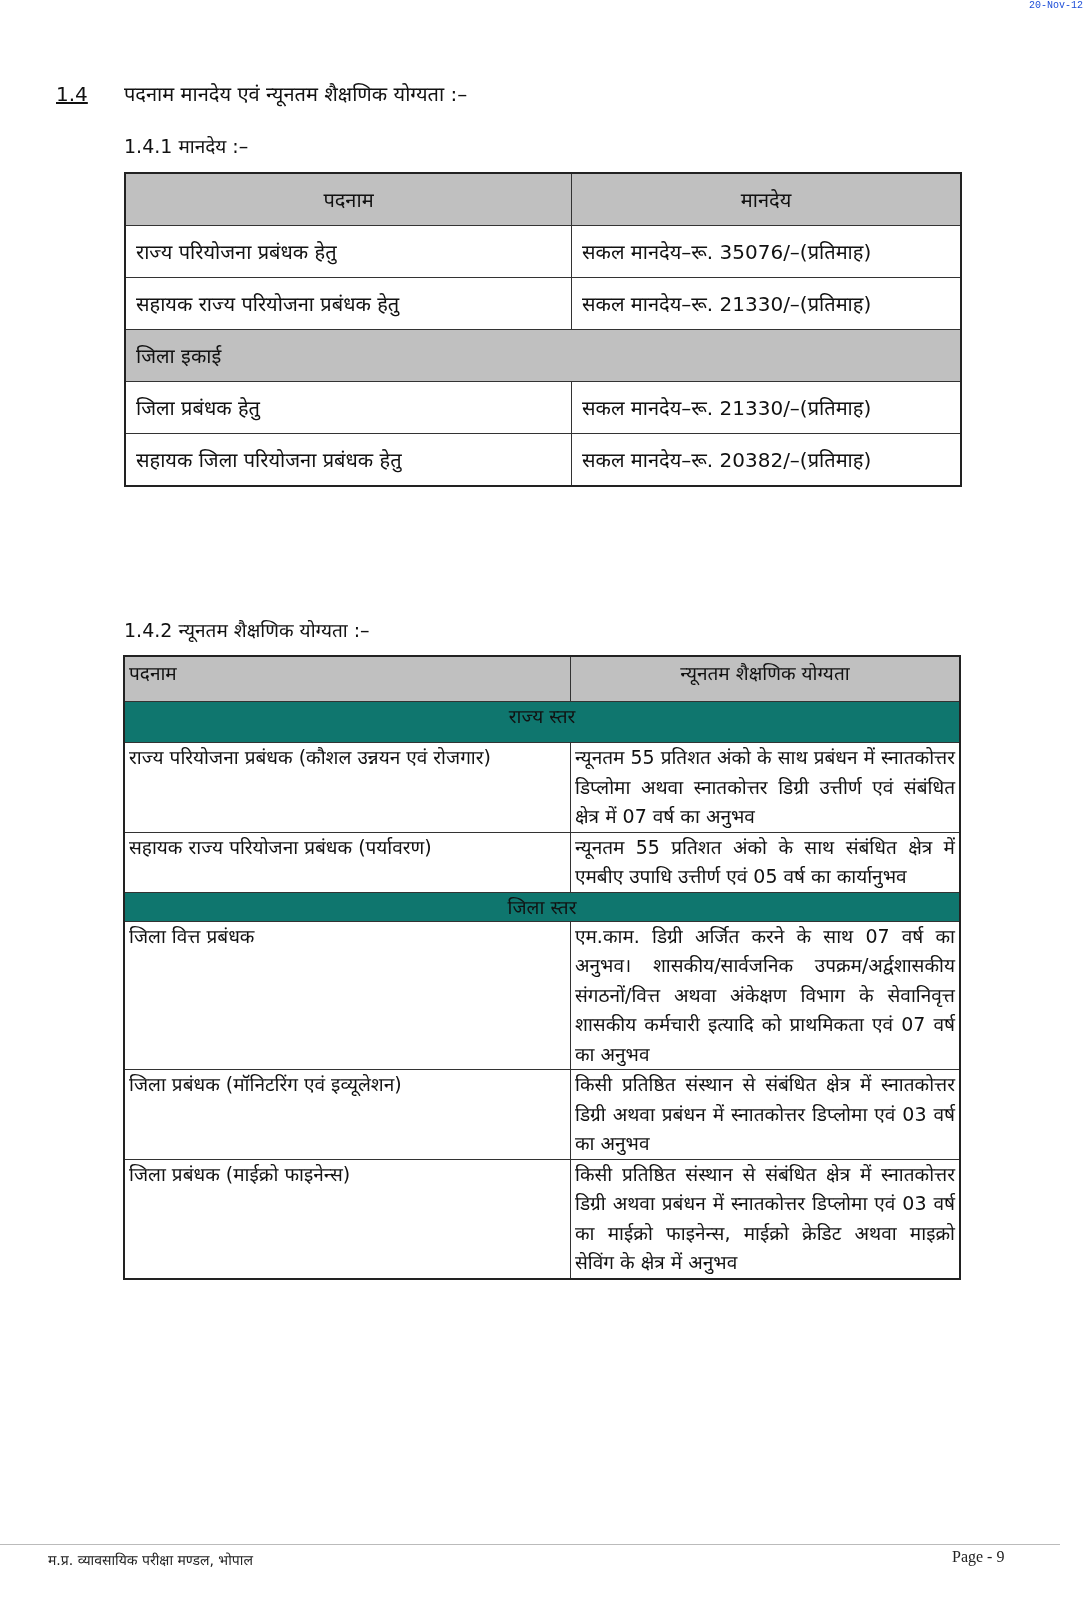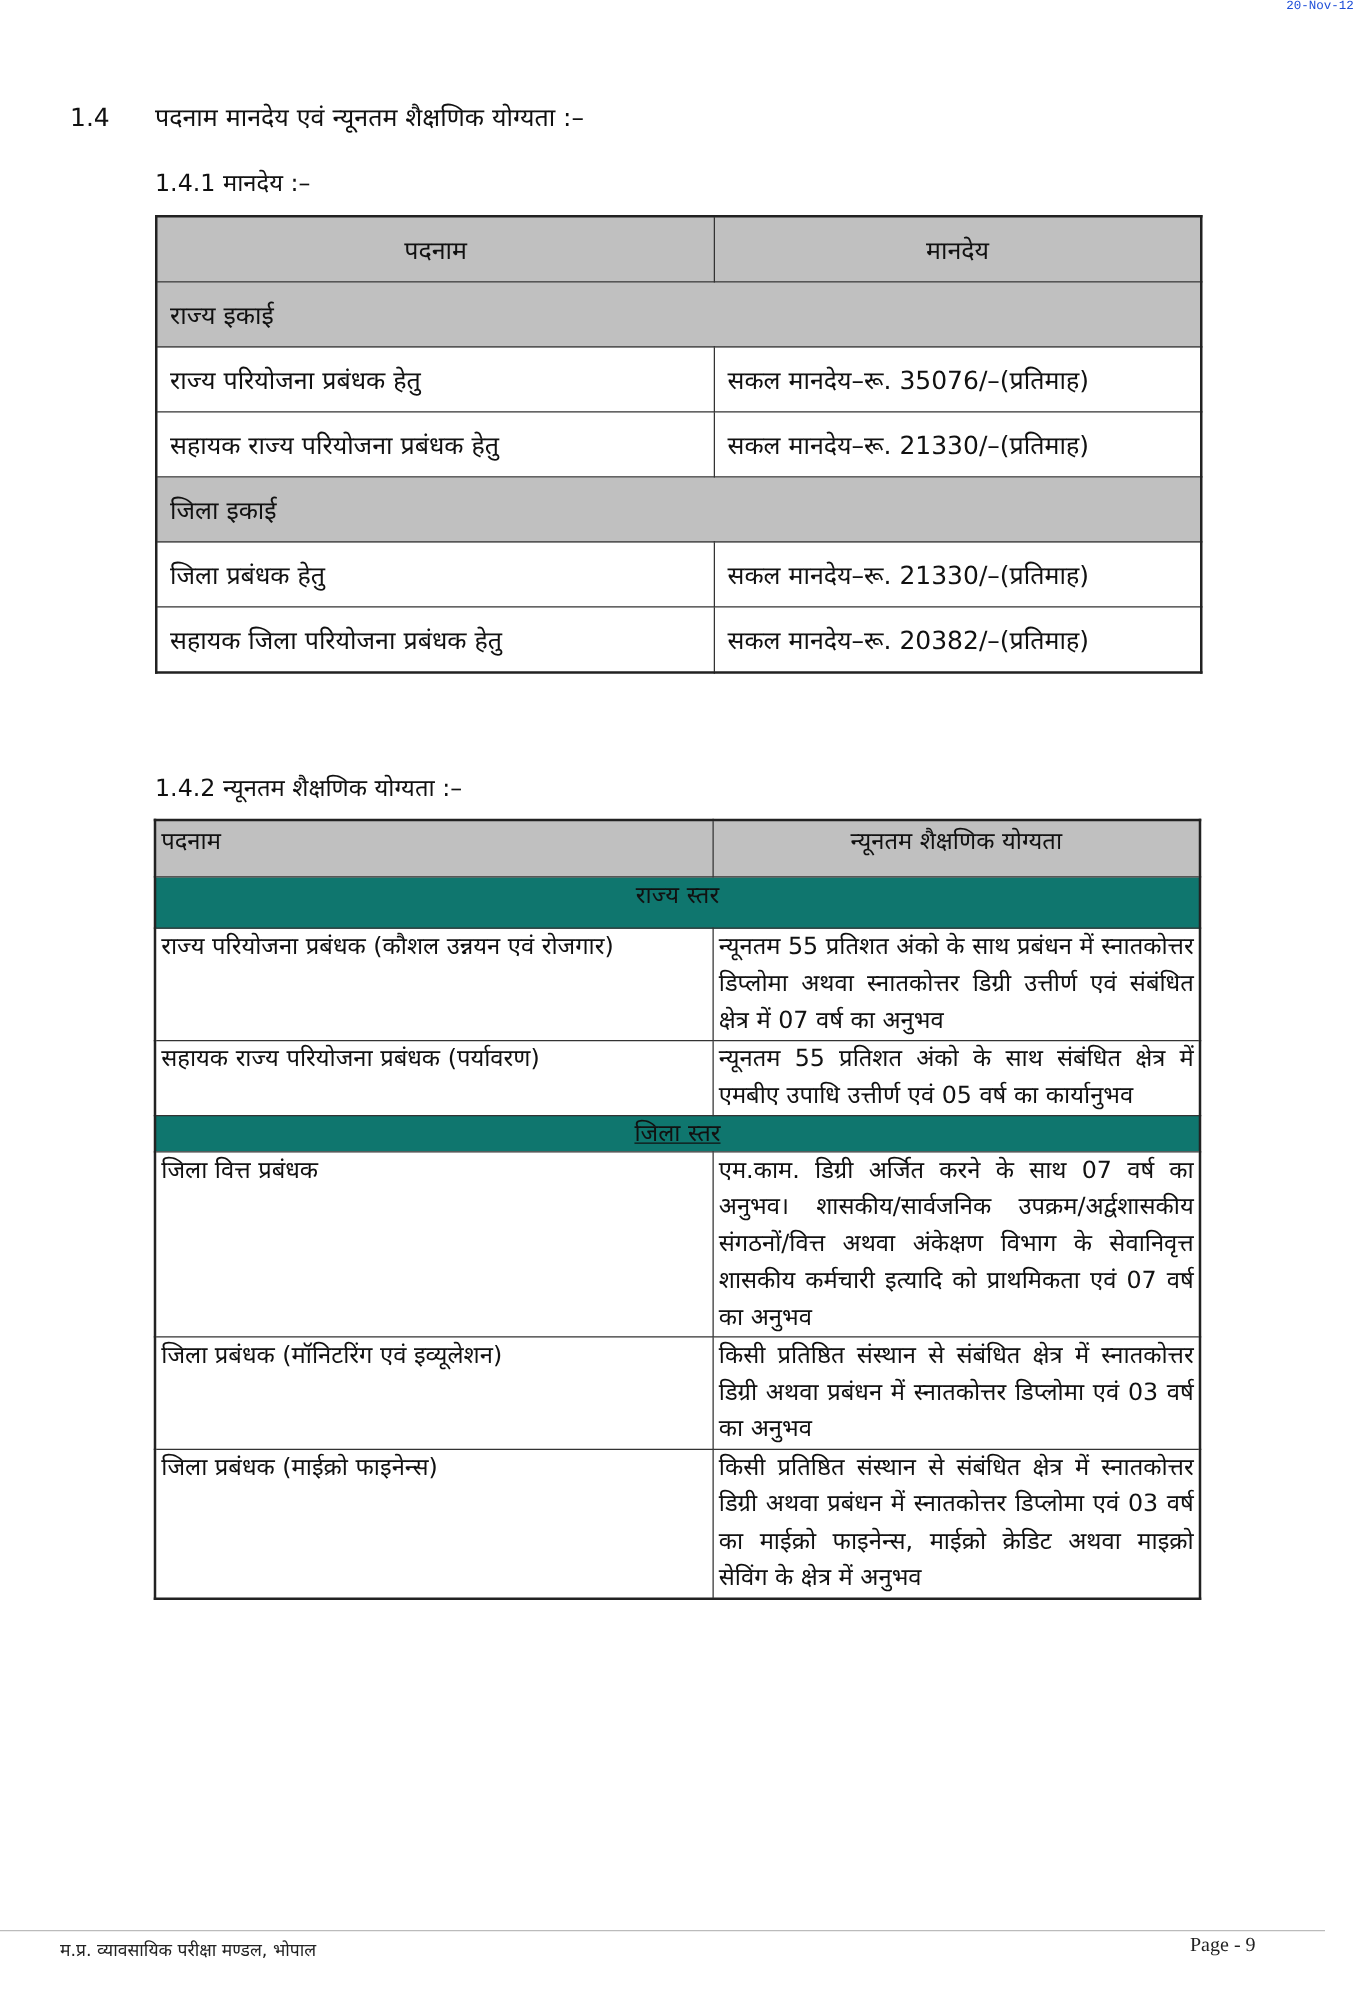--- a/index.html
+++ b/index.html
@@ -15,21 +15,21 @@
   }
   .date {
     position: absolute; top: 0; right: 8px;
     font-family: Liberation Mono, monospace;
     font-size: 10px; color: #1d4ed8;
   }
   .sec-title {
     position: absolute; top: 80px; left: 56px;
     font-size: 20px; color: #111;
   }
-  .sec-title .num { display: inline-block; width: 68px; }
+  .sec-title .num { display: inline-block; width: 68px; text-decoration: underline; }
   .sub-title {
     position: absolute; left: 124px;
     font-size: 19px; color: #111;
   }
   .sub1 { top: 133px; }
   .sub2 { top: 617px; }
 
   table { border-collapse: collapse; position: absolute; }
 
   
@@ -60,21 +60,21 @@
     font-weight: normal;
     line-height: 29.5px;
     padding: 0 4px;
     vertical-align: top;
   }
   #t2 th { background: #c0c0c0; text-align: center; height: 42px; vertical-align: top; padding-top: 2px; }
   #t2 .grp td { background: #0f766e; text-align: center; }
   #t2 .c1 { width: 437px; text-align: justify; text-align-last: left; }
   #t2 .c2 { text-align: justify; text-align-last: left; }
   #t2 .lvl1 td { height: 40px; }
-  #t2 .lvl2 td { height: 28px; line-height: 28px; text-decoration: underline; }
+  #t2 .lvl2 td { height: 28px; line-height: 28px; }
 
   .footer-rule {
     position: absolute; top: 1544px; left: 0; width: 1060px;
     border-top: 1.5px solid #bbb;
   }
   .footer-left {
     position: absolute; top: 1550px; left: 0;
     font-size: 14px; color: #222; padding-left: 48px;
   }
   .footer-right {
@@ -92,23 +92,20 @@
   <span class="num">1.4</span><span>पदनाम मानदेय एवं न्यूनतम शैक्षणिक योग्यता :–</span>
 </div>
 
 <div class="sub-title sub1">1.4.1 मानदेय :–</div>
 
 <table id="t1">
   <tbody>
       <tr>
     <th class="c1">पदनाम</th>
     <th>मानदेय</th>
-  </tr>
-  <tr class="grp">
-    <td colspan="2">राज्य इकाई</td>
   </tr>
   <tr>
     <td class="c1">राज्य परियोजना प्रबंधक हेतु</td>
     <td>सकल मानदेय–रू. 35076/–(प्रतिमाह)</td>
   </tr>
   <tr>
     <td class="c1">सहायक राज्य परियोजना प्रबंधक हेतु</td>
     <td>सकल मानदेय–रू. 21330/–(प्रतिमाह)</td>
   </tr>
   <tr class="grp">

